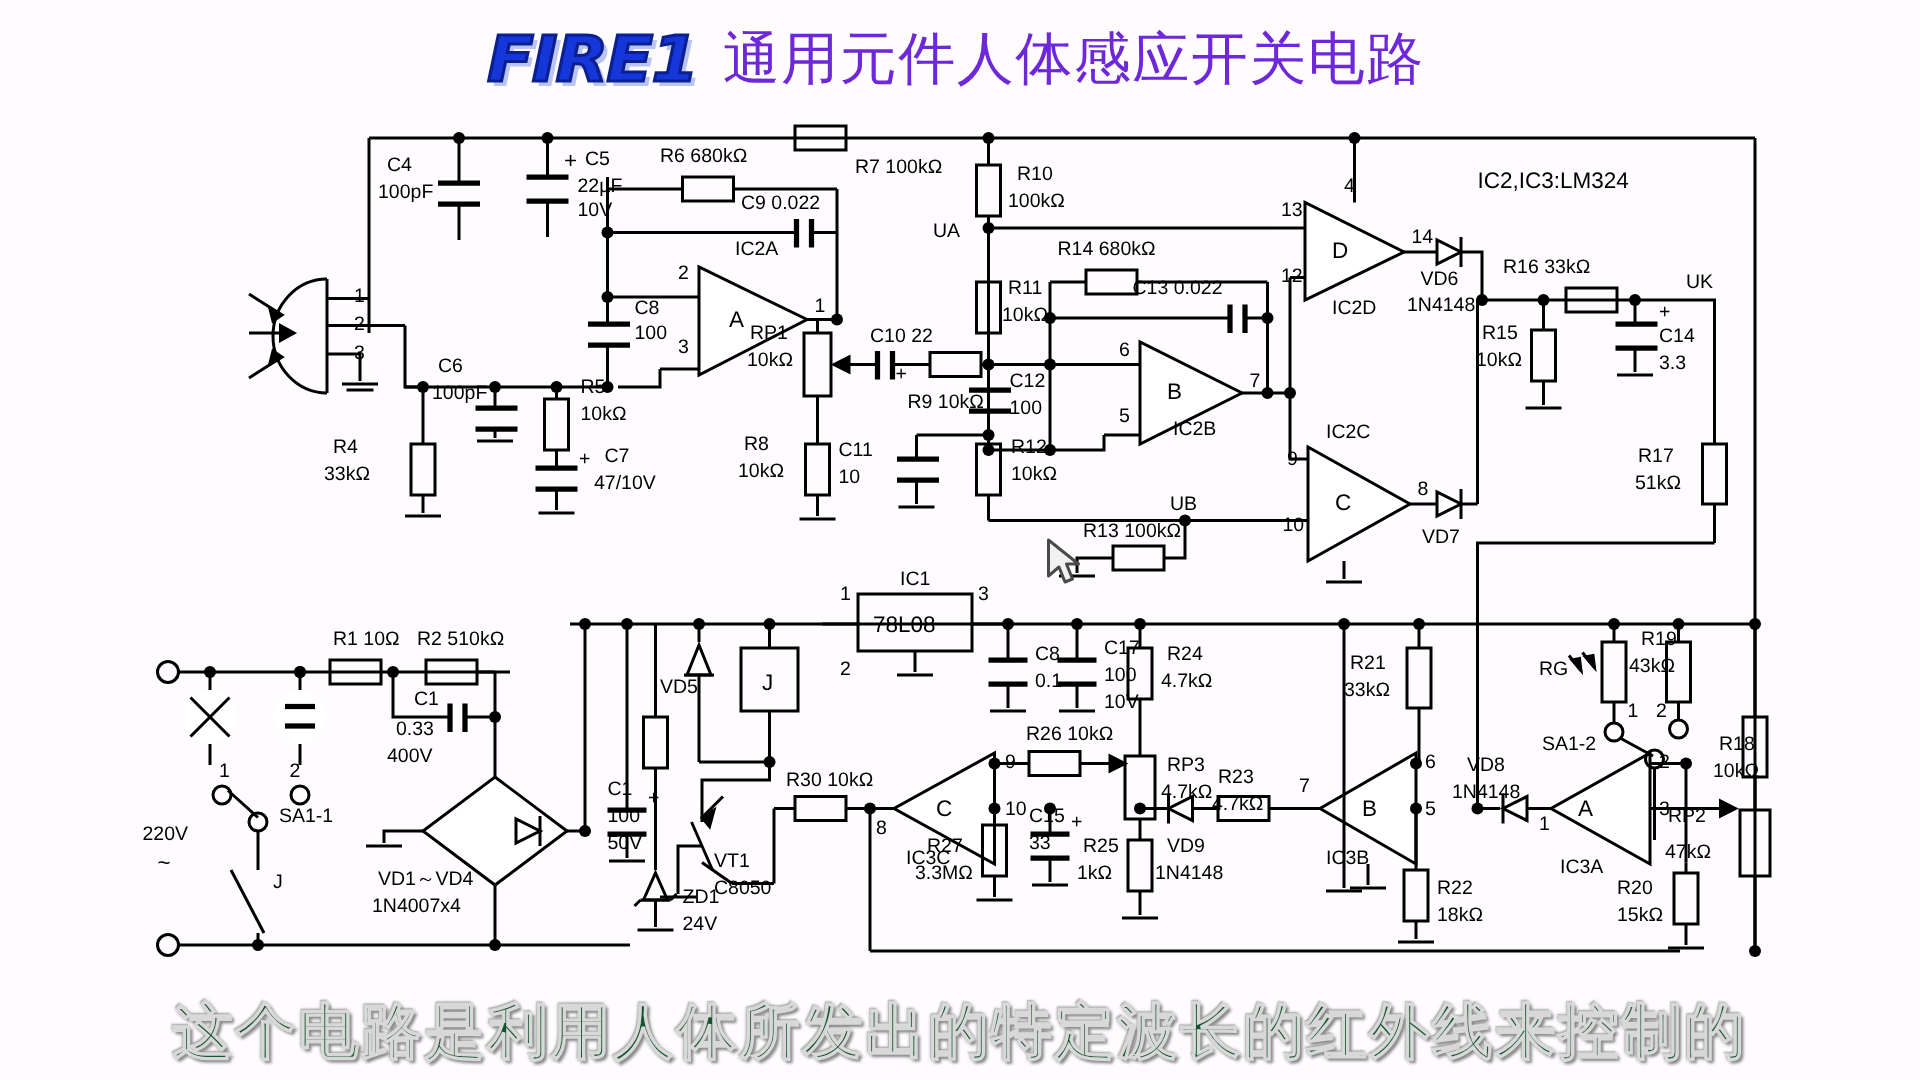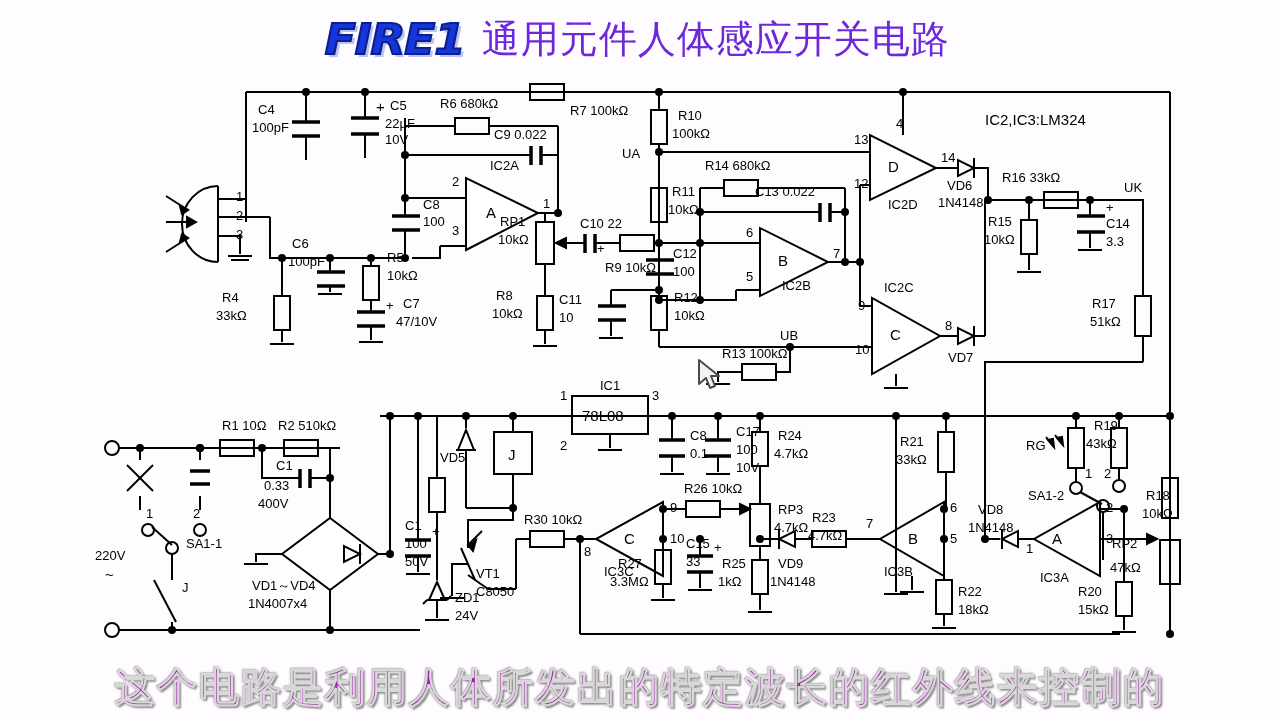--- a/index.html
+++ b/index.html
@@ -25,21 +25,21 @@
   }
   #title{
     font-family:"DejaVu Sans", sans-serif;
     font-size:38px;color:#6d28d9;font-weight:500;letter-spacing:1px;
   }
 
   
   #subtitle{
     position:absolute;left:0;top:660px;width:1280px;text-align:center;
     font-family:"DejaVu Sans", sans-serif;
-    font-size:40px;font-weight:bold;color:#a21caf;letter-spacing:2px;
+    font-size:40px;font-weight:bold;color:#14532d;letter-spacing:2px;
     text-shadow:2px 2px 2px #8a8a8a, -1px -1px 1px #b0b0b0, 0 0 3px #999;
     -webkit-text-stroke:1px #d8d8d8;
   }
 
   
   svg#sch{position:absolute;left:0;top:0;width:1280px;height:720px;}
   svg#sch line, svg#sch path, svg#sch polyline, svg#sch rect.cmp,
   svg#sch polygon, svg#sch circle.term, svg#sch ellipse{
      stroke:#000; fill:none; stroke-width:2;
   }

